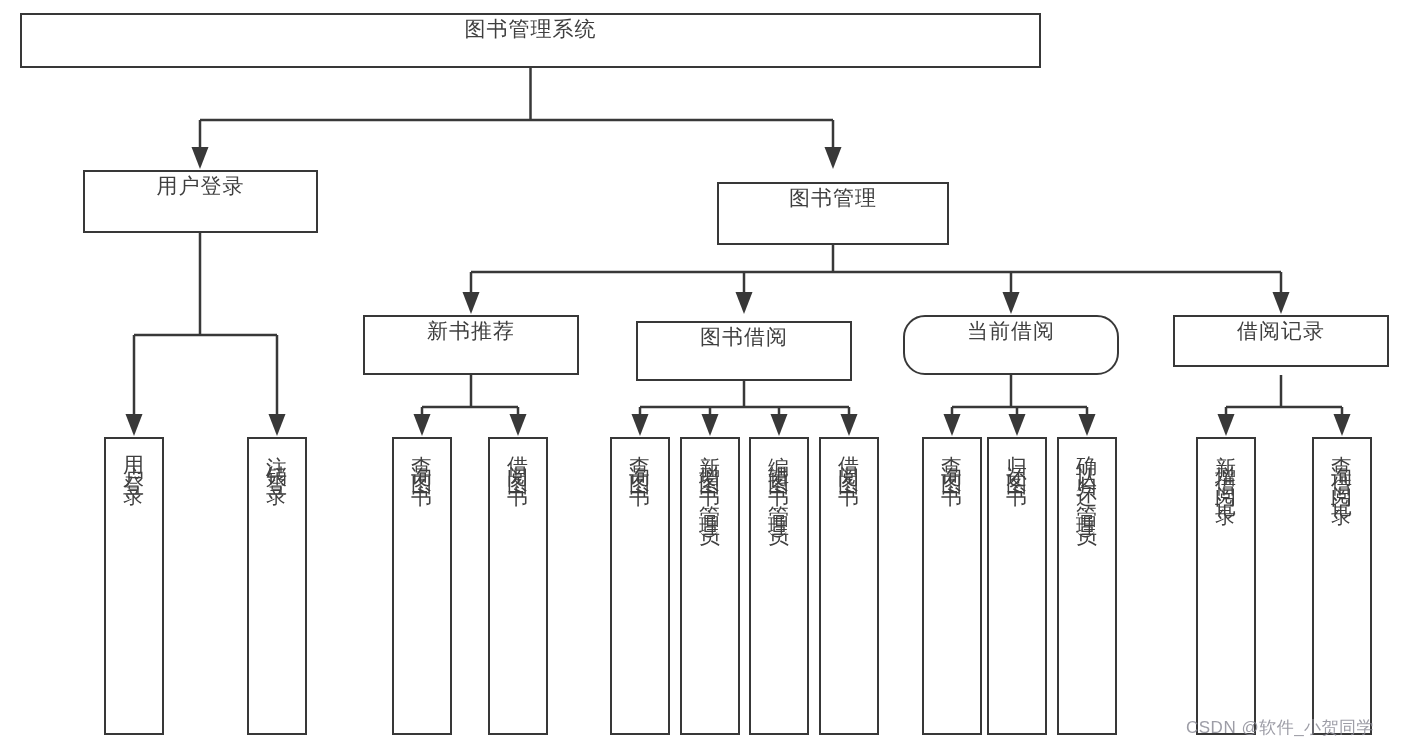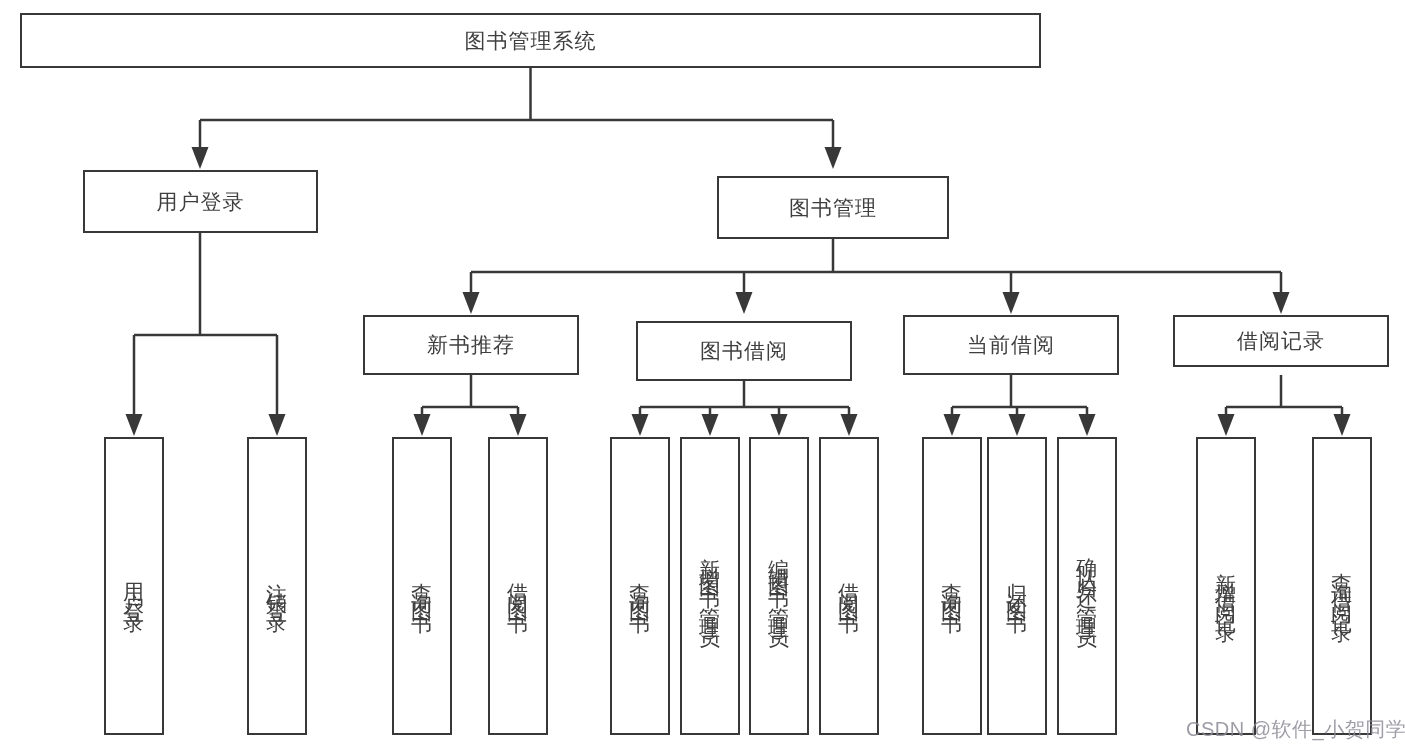--- a/index.html
+++ b/index.html
@@ -22,45 +22,44 @@
     width: 1405px;
     height: 747px;
     z-index: 1;
   }
   .node {
     position: absolute;
     box-sizing: border-box;
     background: #ffffff;
     border: 2.5px solid #383838;
     display: flex;
-    align-items: center;
     justify-content: center;
     z-index: 2;
     color: #3f3f3f;
   }
   .node .lbl {
     font-size: 21px;
     letter-spacing: 1px;
     white-space: nowrap;
   }
   .node.v .lbl {
     writing-mode: vertical-rl;
     letter-spacing: 10px;
     white-space: normal;
     line-height: 1;
   }
   
   .n-root           { left: 20px;   top: 13px;  width: 1021px; height: 55px; }
   
   .n-user-login     { left: 83px;   top: 170px; width: 235px;  height: 63px; }
-  .n-book-mgmt      { left: 717px;  top: 176px; width: 232px;  height: 63px; }
+  .n-book-mgmt      { left: 717px;  top: 182px; width: 232px;  height: 63px; }
   
   .n-new-book       { left: 363px;  top: 315px; width: 216px;  height: 60px; }
   .n-book-borrow    { left: 636px;  top: 315px; width: 216px;  height: 60px; margin-top: 6px; }
-  .n-current-borrow { left: 903px;  top: 315px; width: 216px;  height: 60px; }
+  .n-current-borrow { left: 903px;  top: 315px; width: 216px;  height: 60px; border-radius: 22px; }
   .n-borrow-record  { left: 1173px; top: 315px; width: 216px;  height: 52px; }
   
   .leaf { top: 437px; width: 60px; height: 298px; }
   .n-leaf-1  { left: 104px;  }
   .n-leaf-2  { left: 247px;  }
   .n-leaf-3  { left: 392px;  }
   .n-leaf-4  { left: 488px;  }
   .n-leaf-5  { left: 610px;  }
   .n-leaf-6  { left: 680px;  }
   .n-leaf-7  { left: 749px;  }
@@ -69,21 +68,21 @@
   .n-leaf-10 { left: 987px;  }
   .n-leaf-11 { left: 1057px; }
   .n-leaf-12 { left: 1196px; }
   .n-leaf-13 { left: 1312px; }
 
   #watermark {
     position: absolute;
     left: 1186px;
     top: 716px;
     z-index: 3;
-    font-size: 20px;
+    font-size: 17px;
     color: rgba(140, 140, 150, 0.85);
     white-space: nowrap;
     letter-spacing: 0.5px;
   }
 </style>
 </head>
 <body>
 
 <div id="stage">
 

